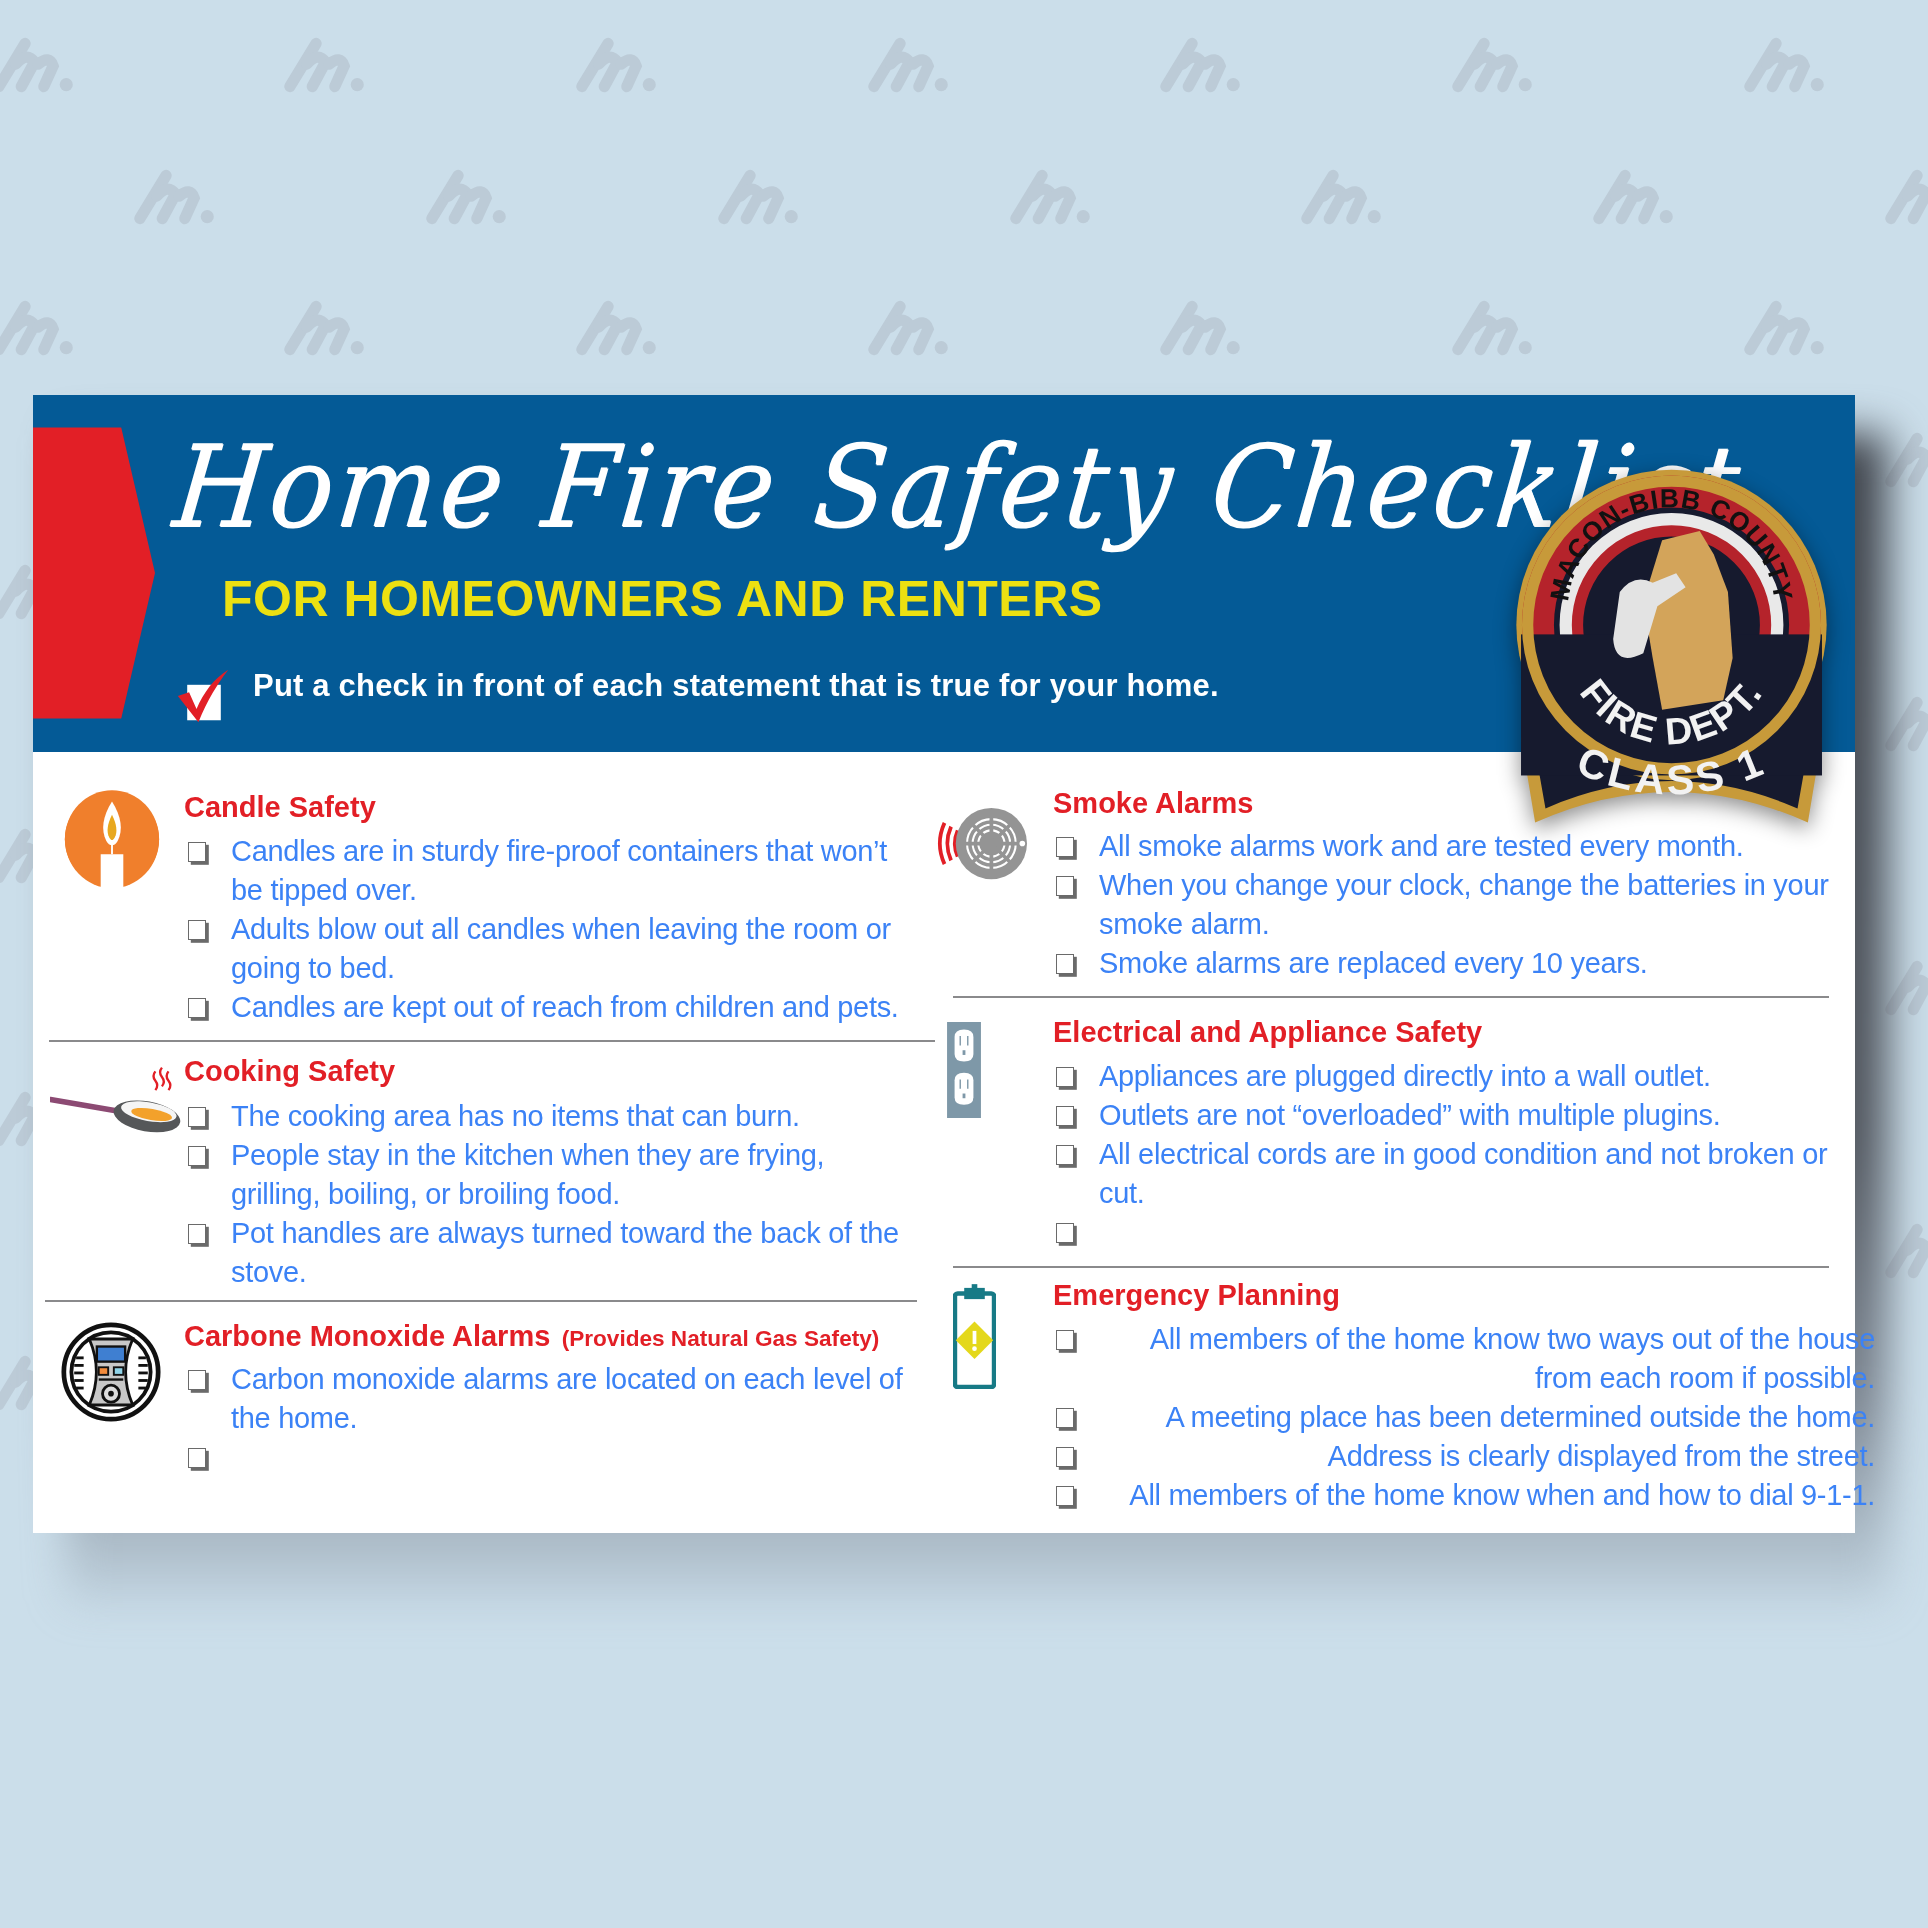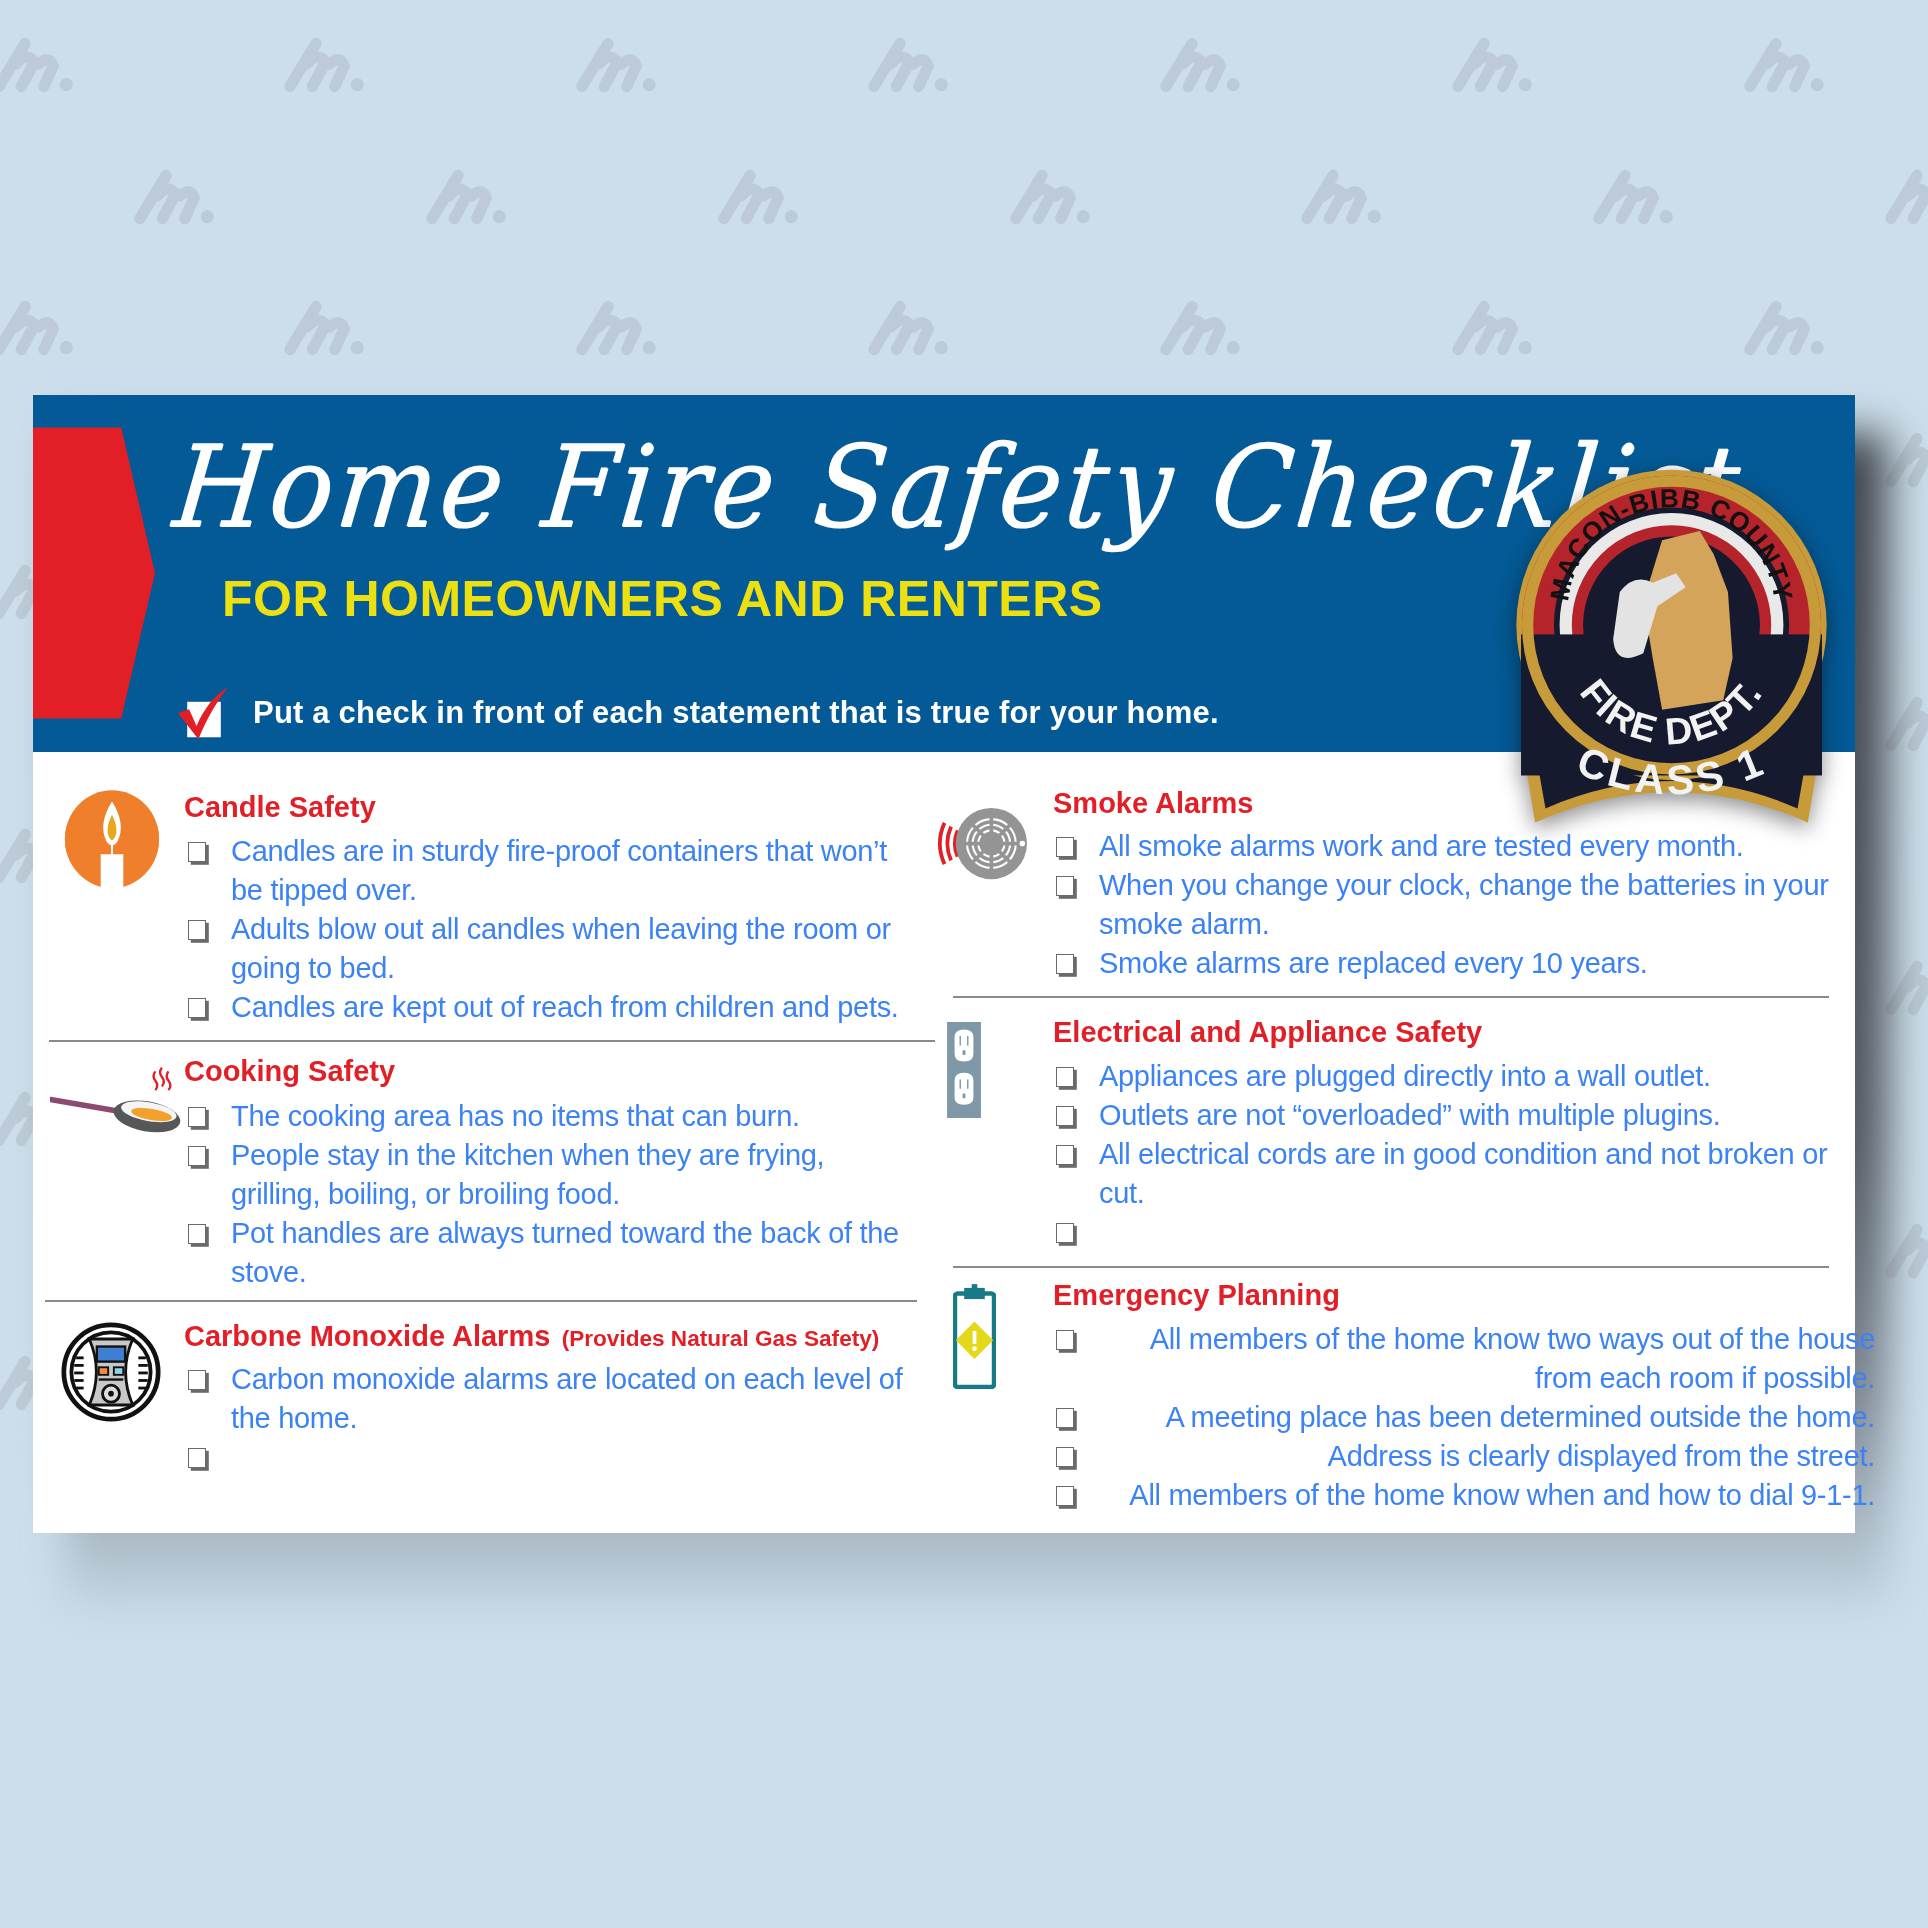--- a/index.html
+++ b/index.html
@@ -37,21 +37,21 @@
     font-weight: normal; white-space: nowrap;
     text-shadow: 0.9px 0.9px 0 #fff;
   }
   .subtitle {
     position: absolute; left: 149px; top: 175px;
     color: #ece011; font-weight: bold; font-size: 50px; letter-spacing: 0.5px;
     white-space: nowrap;
     margin-left: 40px;
   }
   .instruction-row {
-    position: absolute; left: 143px; top: 290px; display: flex; align-items: center;
+    position: absolute; left: 143px; top: 273px; display: flex; align-items: flex-start;
   }
   .check-icon { width: 56px; height: 56px; margin-right: 21px; }
   .instruction {
     color: #ffffff; font-weight: bold; font-size: 31px; letter-spacing: 0.2px; white-space: nowrap;
   }
   .badge {
     position: absolute; left: 1469px; top: 56px; width: 339px; height: 395px;
     filter: drop-shadow(0 7.5px 11.3px rgba(0,0,0,0.45));
   }
   .sec-title {

